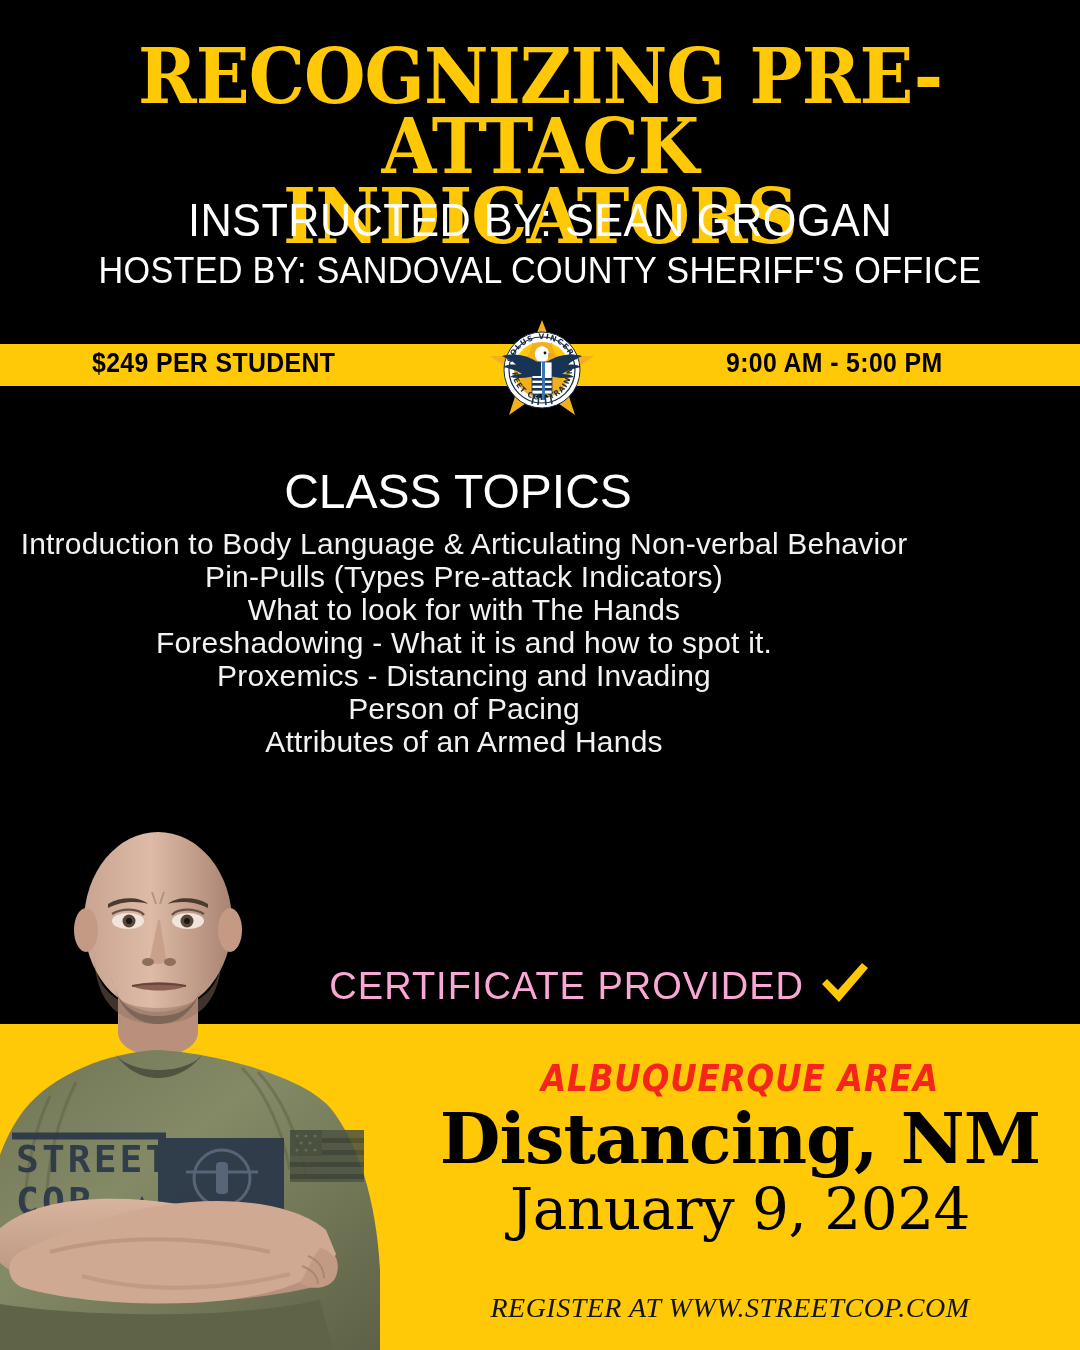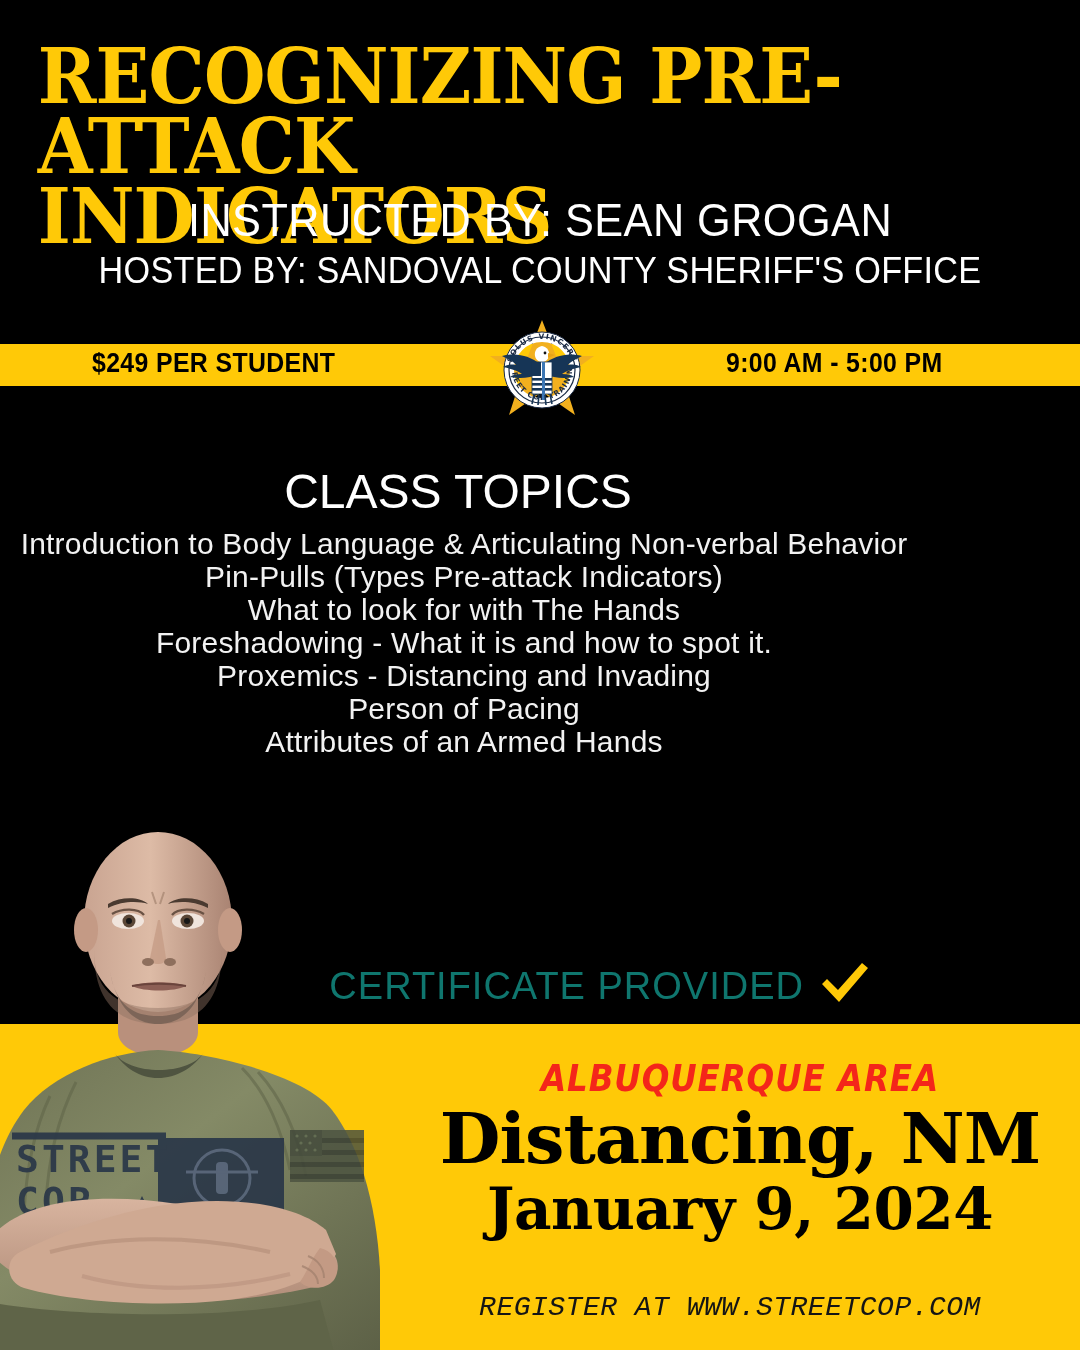--- a/index.html
+++ b/index.html
@@ -9,21 +9,21 @@
   #flyer{
     position:relative;
     width:1080px; height:1350px;
     background:#000;
     overflow:hidden;
   }
 
   
   .title-block{
     position:absolute; top:42px; left:0; width:1080px;
-    text-align:left;
+    text-align:center;
   }
   .title-line{
     color:#FFC907;
     font-family:"DejaVu Serif", serif;
     font-weight:bold;
     font-size:76px;
     line-height:0.92;
     letter-spacing:-1px;
     transform:scaleX(0.93);
     text-transform:uppercase;
@@ -87,21 +87,21 @@
     font-weight:300;
     font-size:30px;
     line-height:33px;
     letter-spacing:0.2px;
   }
 
   
   .certificate{
     position:absolute; top:961px; left:0; width:870px;
     text-align:right;
-    color:#0f766e;
+    color:#f9a8d4;
     font-family:"Liberation Sans", sans-serif;
     font-weight:300;
     font-size:38px;
     letter-spacing:1px;
     text-transform:uppercase;
     white-space:nowrap;
   }
   .check-icon{
     display:inline-block;
     vertical-align:-6px;
@@ -134,30 +134,30 @@
     font-weight:bold;
     font-size:70px;
     line-height:70px;
     letter-spacing:-1px;
   }
   .date-line{
     position:absolute; top:1180px; left:430px; width:620px;
     text-align:center;
     color:#000;
     font-family:"DejaVu Serif", serif;
-    font-weight:bold;
+    font-weight:normal;
     font-size:58px;
     line-height:58px;
     letter-spacing:-0.5px;
   }
   .register-line{
     position:absolute; top:1292px; left:430px; width:600px;
     text-align:center;
     color:#151515;
-    font-family:Liberation Mono, monospace;
+    font-family:Liberation Serif, serif;
     font-style:italic;
     font-weight:400;
     font-size:28px;
     letter-spacing:0.5px;
     text-transform:uppercase;
   }
 
   
   .photo{
     position:absolute;

